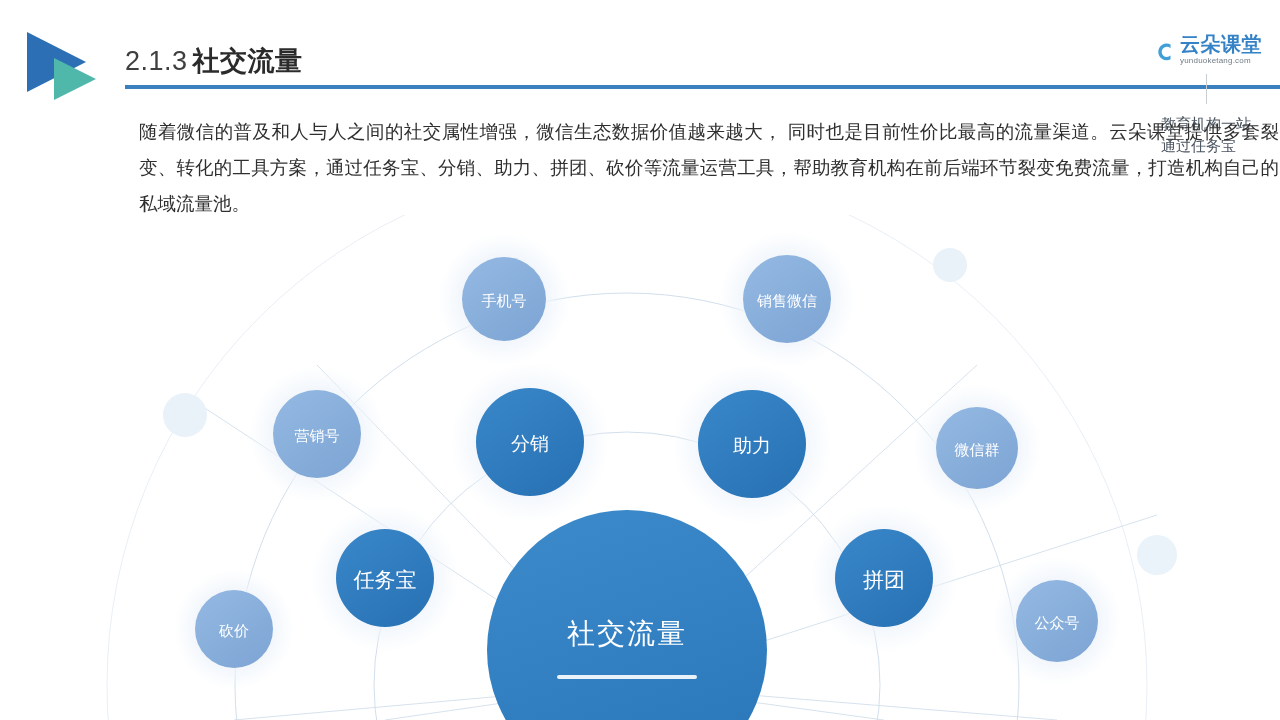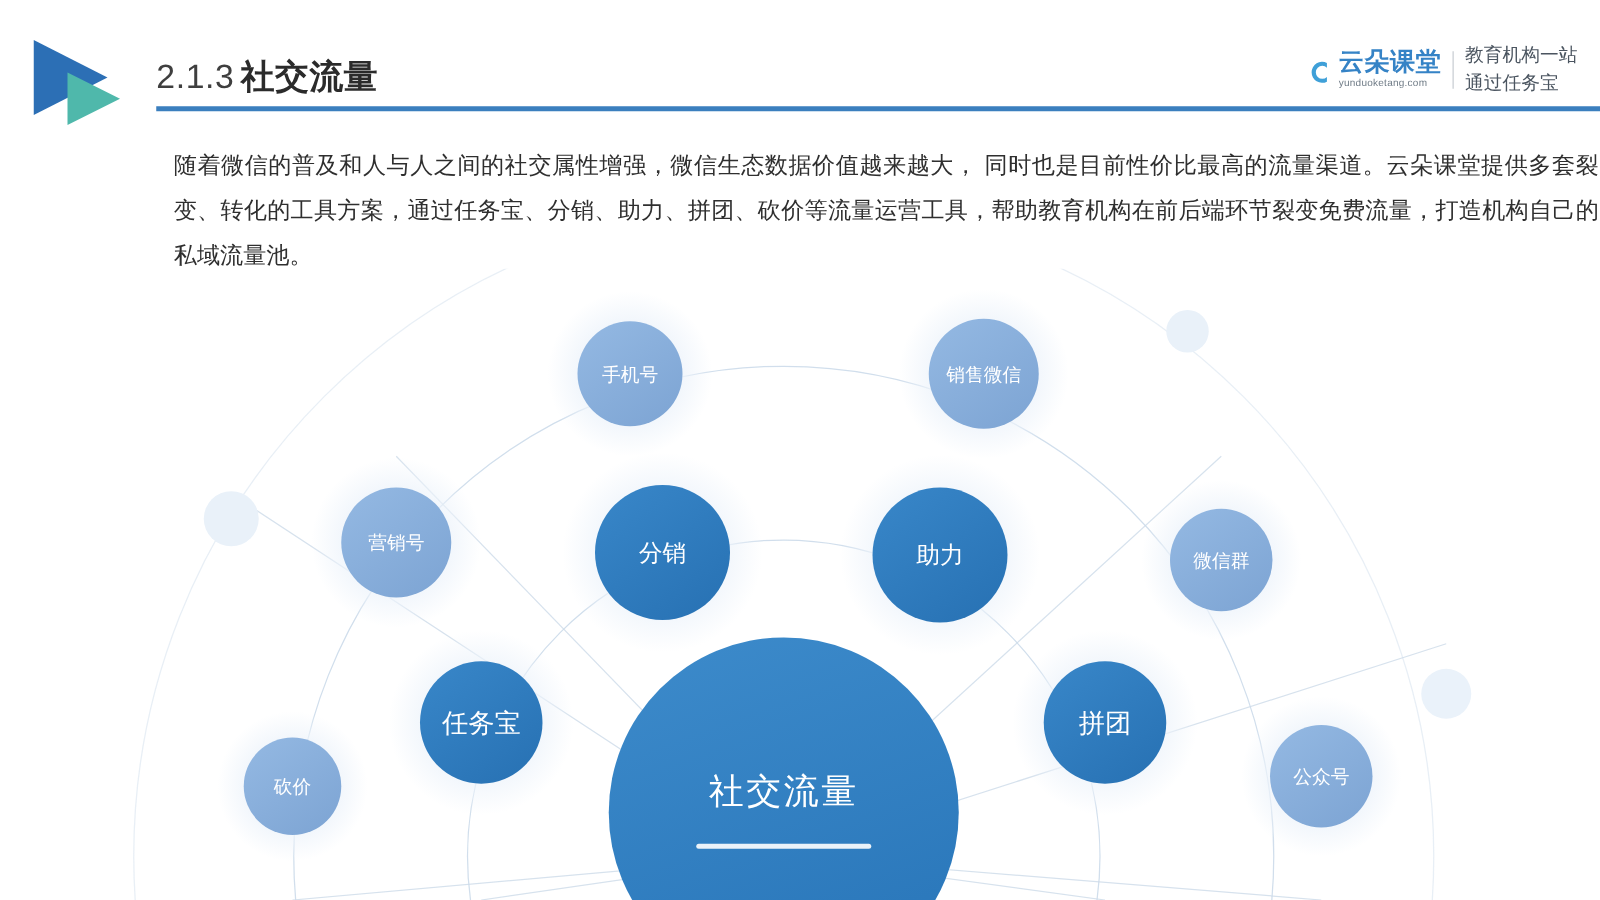--- a/index.html
+++ b/index.html
@@ -27,21 +27,21 @@
   .page-title .cn{ font-weight:bold; color:#2b2b2b; margin-left:5px; }
 
   .title-rule{
     position:absolute; left:125px; top:85px; width:1155px; height:4px;
     background:#3b7fbe;
   }
 
   
   .brand{
     position:absolute; right:18px; top:34px;
-    display:flex; align-items:center; gap:9px;
+    display:flex; align-items:center; gap:9px;flex-direction:column;
   }
   .brand-left{ display:flex; align-items:flex-end; gap:2px; }
   .brand-cloud{ width:28px; height:30px; flex:0 0 auto; }
   .brand-words{ display:flex; flex-direction:column; line-height:1; }
   .brand-name{
     font-size:20px; font-weight:bold; color:#3583c6; letter-spacing:.5px;
     white-space:nowrap;
   }
   .brand-url{
     font-size:8px; color:#6f7b86; letter-spacing:.2px; margin-top:3px;

